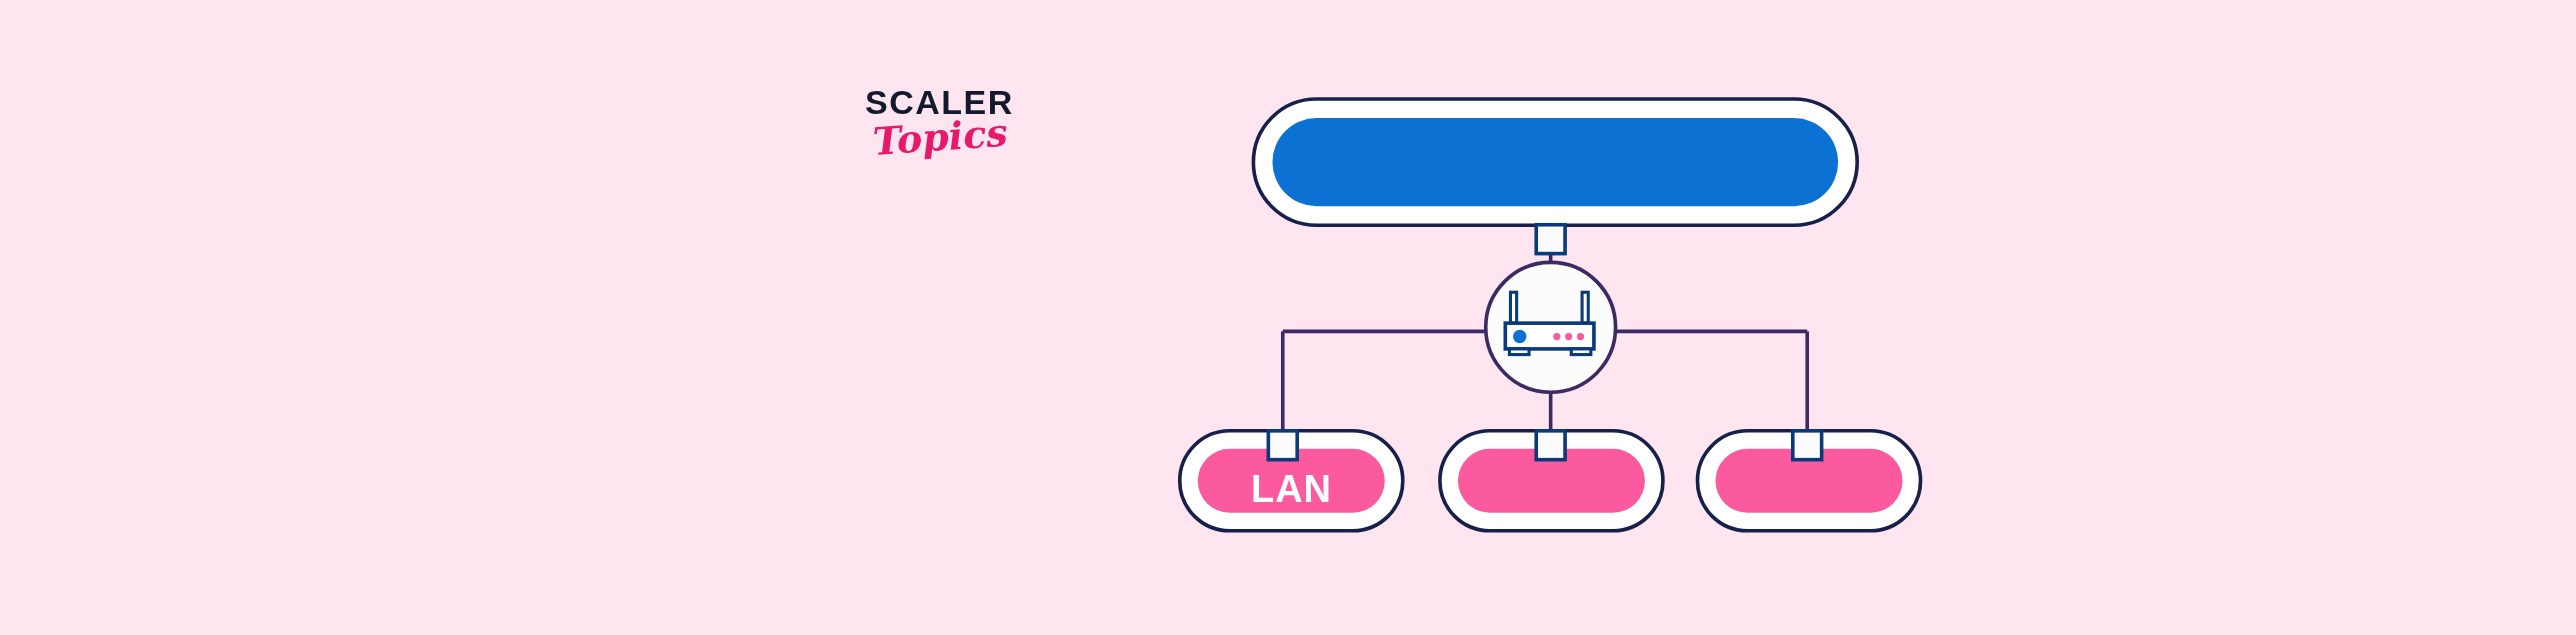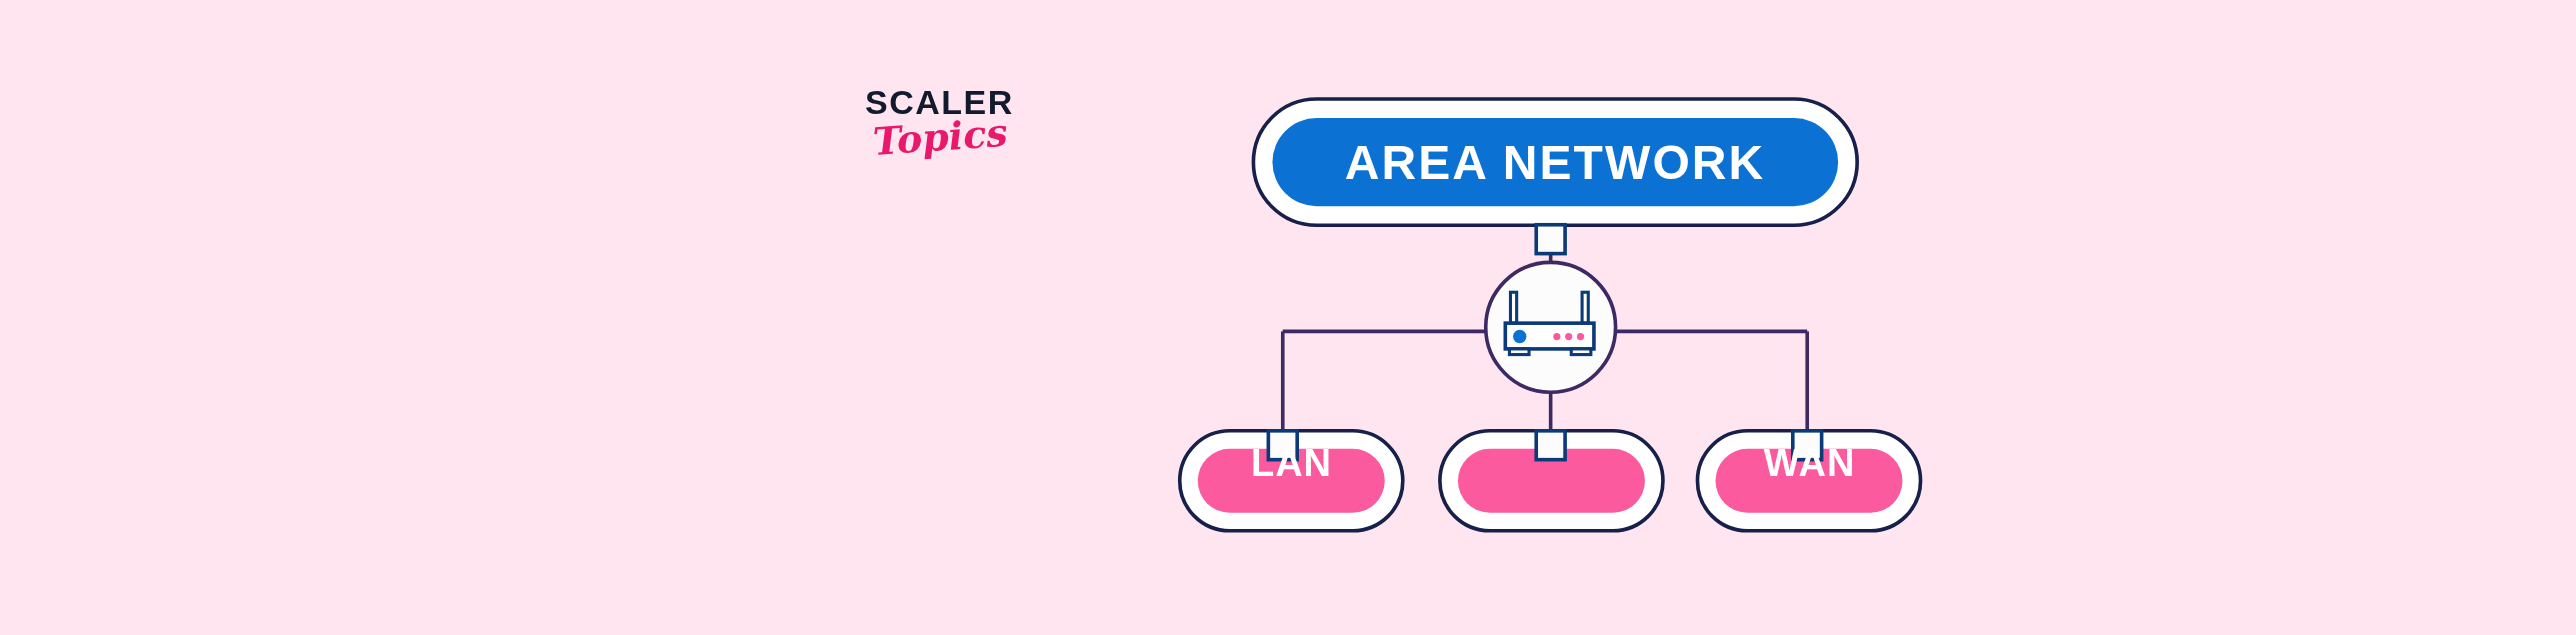--- a/index.html
+++ b/index.html
@@ -80,21 +80,21 @@
     left: 1253px;
     top: 99px;
     width: 604px;
     height: 126px;
     font-size: 48px;
     letter-spacing: 2.1px;
   }
   .leaf-label {
     height: 100px;
     font-size: 38px;
-    top: 413px;
+    top: 439px;
   }
   #label-lan  { left: 1180px; width: 223px; }
   #label-man  { left: 1440px; width: 223px; }
   #label-wan  { left: 1698px; width: 223px; }
 </style>
 </head>
 <body>
 
 <div id="canvas" style="background: rgb(254, 229, 239);">
 
@@ -162,21 +162,19 @@
     <rect x="2982" y="836" width="56" height="56" fill="#FCFCFC" stroke="#0B3A79" stroke-width="7"></rect>
 
     <g>
       <rect x="3295" y="836" width="433" height="194" rx="97" ry="97" fill="#FFFFFF" stroke="#16204B" stroke-width="7"></rect>
       <rect x="3330" y="871" width="363" height="124" rx="62" ry="62" fill="#FB5B9E"></rect>
     </g>
     <rect x="3480" y="836" width="56" height="56" fill="#FCFCFC" stroke="#0B3A79" stroke-width="7"></rect>
 
   </svg>
 
-  <div class="node-label" id="label-root">AREA NETWORK</div>
 
   <div class="node-label leaf-label" id="label-lan">LAN</div>
 
 
-  <div class="node-label leaf-label" id="label-wan">WAN</div>
 
 </div>
 
 
 </body></html>

